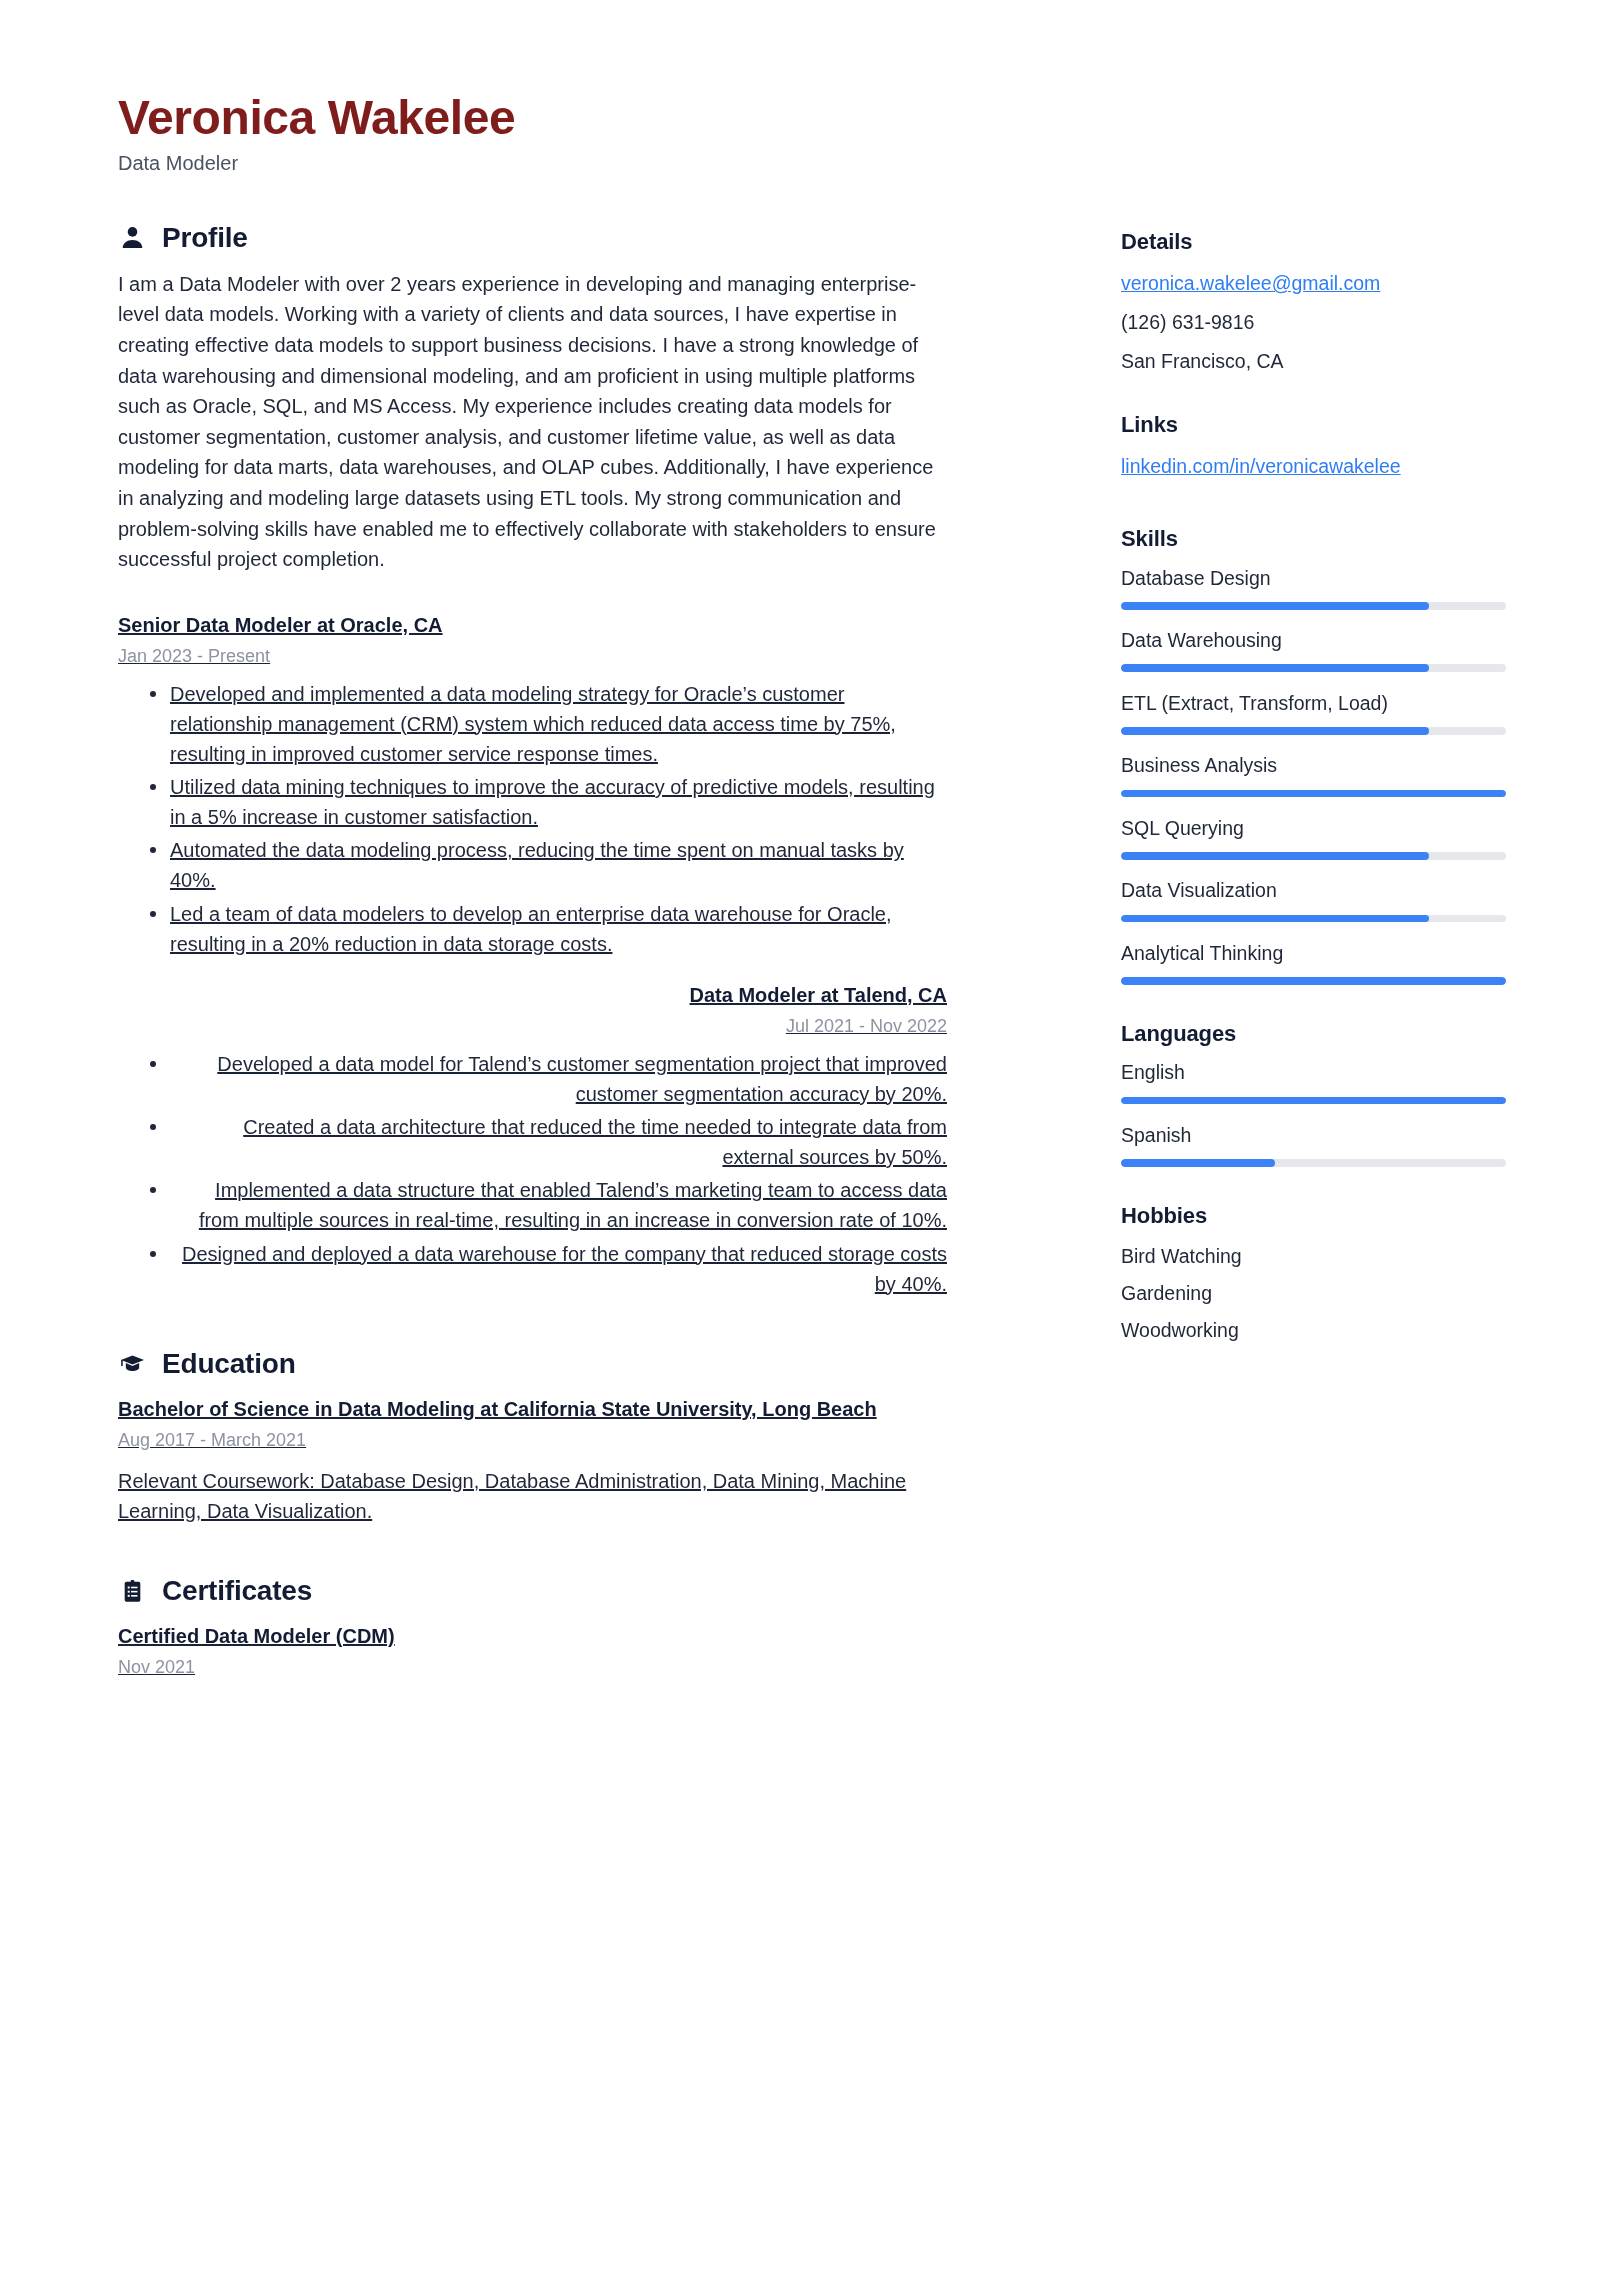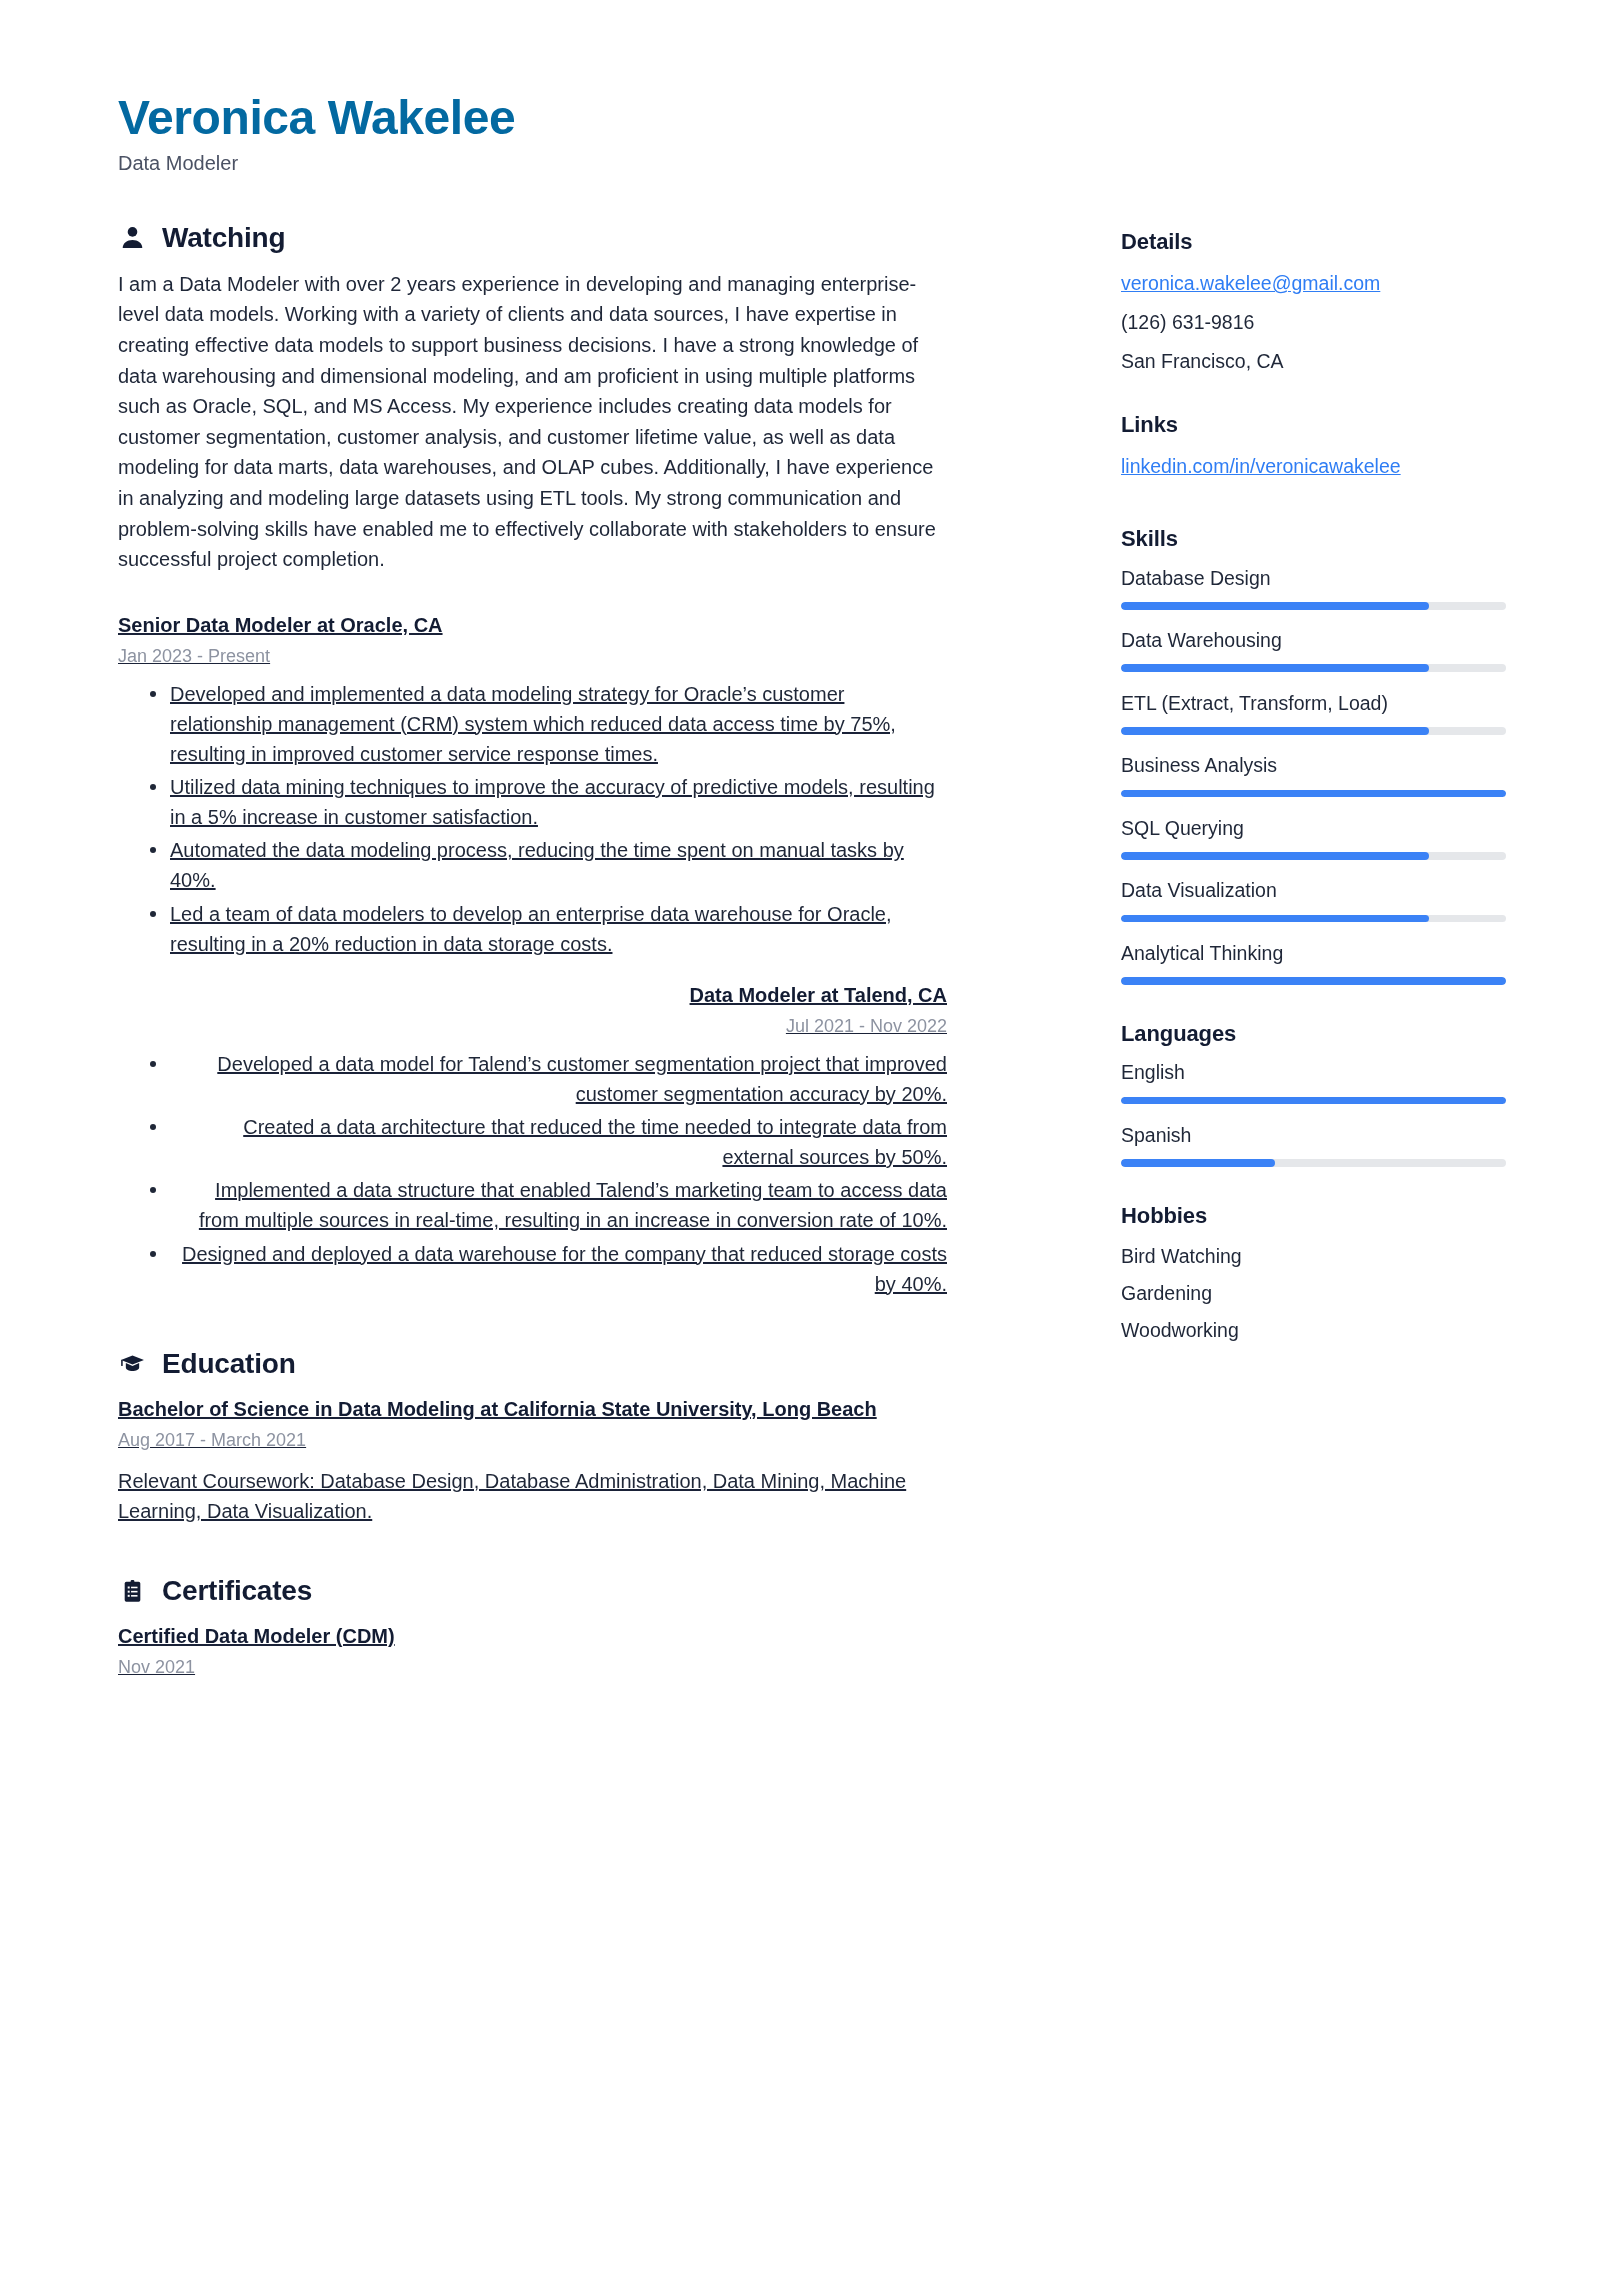--- a/index.html
+++ b/index.html
@@ -24,21 +24,21 @@
   }
 
   
   .header {
     padding: 93px 0 0 118px;
   }
   .full-name {
     font-size: 48px;
     font-weight: bold;
     letter-spacing: -0.4px;
-    color: #0369a1;
+    color: #7f1d1d;
     line-height: 1.05;
   }
   .job-title {
     font-size: 20px;
     color: #4b5264;
     margin-top: 8.5px;
     font-weight: normal;
   }
 
   
@@ -211,21 +211,21 @@
     <div class="col-main">
 
       <div class="section">
         <div class="section-head">
           <span class="section-icon">
             <svg width="25" height="25" viewBox="0 0 24 24" fill="#131c33">
               <circle cx="12" cy="6.6" r="4.6"></circle>
               <path d="M2.6 22c0-4.6 4.2-7.6 9.4-7.6s9.4 3 9.4 7.6z"></path>
             </svg>
           </span>
-          <span class="section-title">Watching</span>
+          <span class="section-title">Profile</span>
         </div>
         <div class="para">I am a Data Modeler with over 2 years experience in developing and managing enterprise-level data models. Working with a variety of clients and data sources, I have expertise in creating effective data models to support business decisions. I have a strong knowledge of data warehousing and dimensional modeling, and am proficient in using multiple platforms such as Oracle, SQL, and MS Access. My experience includes creating data models for customer segmentation, customer analysis, and customer lifetime value, as well as data modeling for data marts, data warehouses, and OLAP cubes. Additionally, I have experience in analyzing and modeling large datasets using ETL tools. My strong communication and problem-solving skills have enabled me to effectively collaborate with stakeholders to ensure successful project completion.</div>
       </div>
 
       <div class="section">
 
         <div class="entry">
           <div class="entry-title">Senior Data Modeler at Oracle, CA</div>
           <div class="entry-date">Jan 2023 - Present</div>
           <ul class="bullets">

